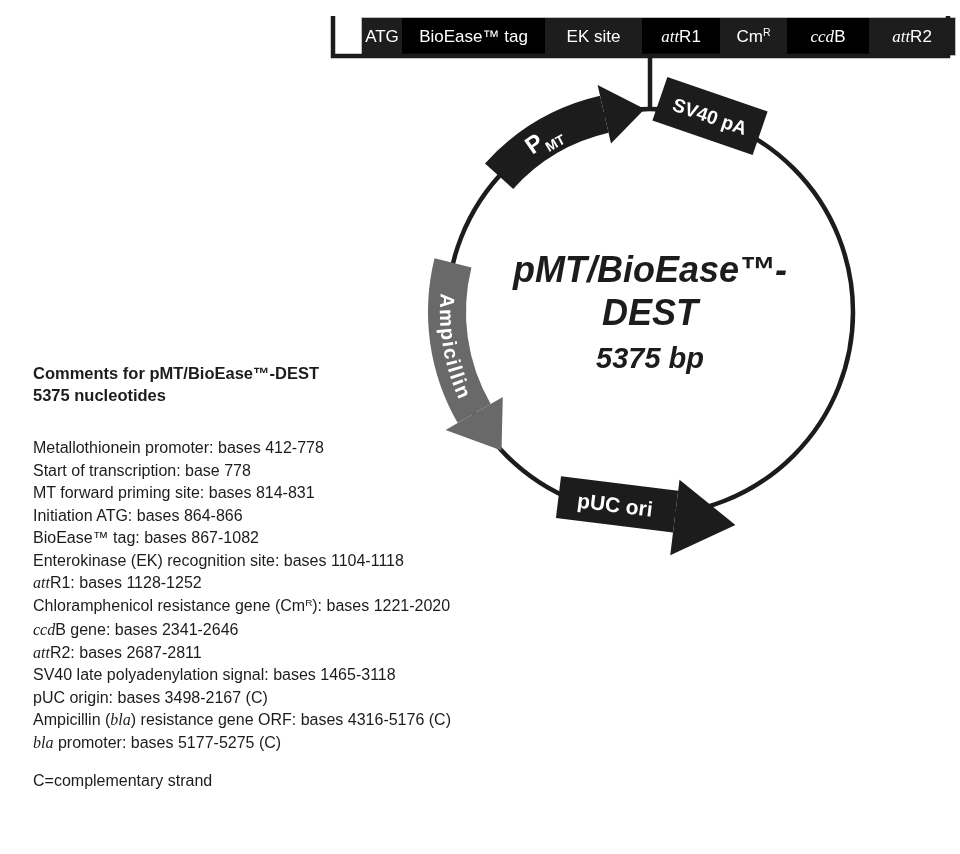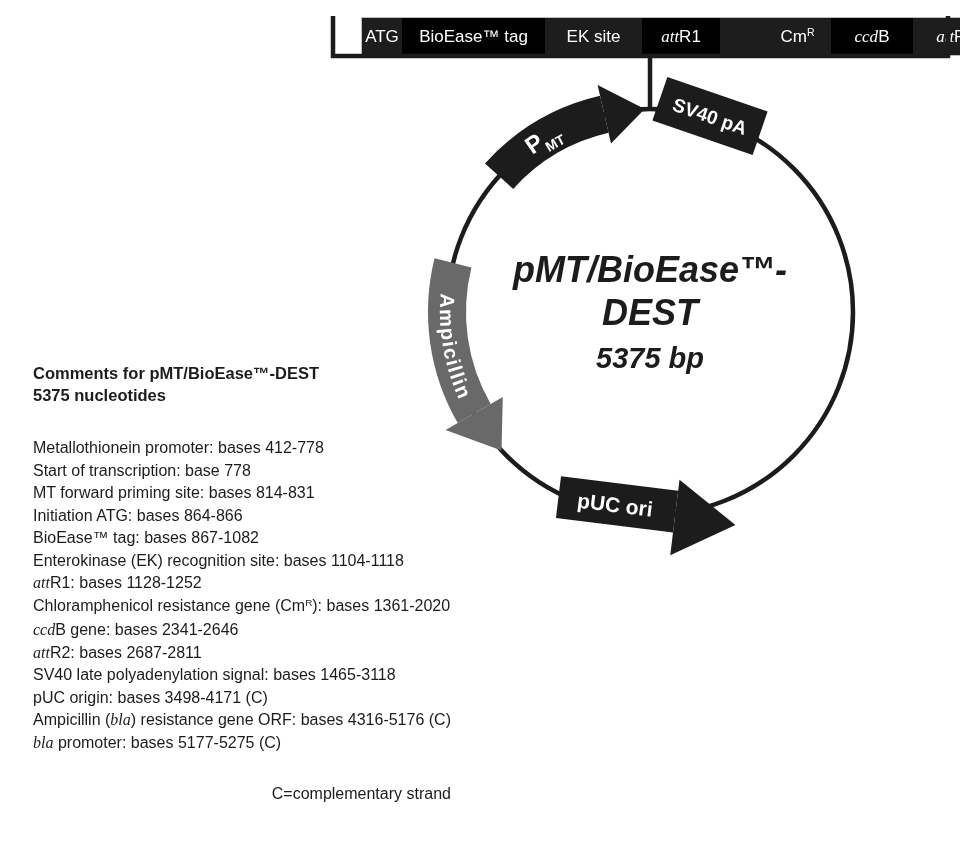--- a/index.html
+++ b/index.html
@@ -10,21 +10,21 @@
   .cassette{position:absolute;left:362px;top:18px;height:37px;display:flex;
             box-shadow:0 0 0 1px #bdbdbd;}
   .cassette .seg{height:100%;display:flex;align-items:center;justify-content:center;
                  color:#fff;font-size:17px;white-space:nowrap;}
   .seg.dark{background:#1d1d1d;}
   .seg.gray{background:#000000;}
   .cassette .seg:nth-child(1){width:40px;}
   .cassette .seg:nth-child(2){width:143px;}
   .cassette .seg:nth-child(3){width:97px;}
   .cassette .seg:nth-child(4){width:78px;}
-  .cassette .seg:nth-child(5){width:67px;padding-left:44px;}
+  .cassette .seg:nth-child(5){width:67px;}
   .cassette .seg:nth-child(6){width:82px;}
   .cassette .seg:nth-child(7){width:86px;}
 
   .it{font-style:italic;font-family:Liberation Serif, serif;}
   .sup{font-size:62%;position:relative;top:-0.45em;}
 
   
   svg.diagram{position:absolute;left:0;top:0;}
   svg.diagram text{font-family:"Liberation Sans",sans-serif;font-weight:bold;fill:#ffffff;}
 
@@ -32,21 +32,21 @@
   .plasmid-title{position:absolute;left:472px;top:248px;width:356px;text-align:center;
                  font-weight:bold;color:#1c1c1c;font-style:italic;}
   .plasmid-title .name{font-size:36px;line-height:43px;}
   .plasmid-title .size{font-size:29px;line-height:40px;margin-top:4px;}
 
   
   .comments{position:absolute;left:33px;top:363px;}
   .c-title{font-weight:bold;font-size:16.5px;line-height:21.5px;white-space:nowrap;}
   .feature-list{margin-top:31px;}
   .feature-line{font-size:16px;line-height:22.5px;white-space:nowrap;}
-  .footnote{margin-top:31px;font-size:16px;white-space:nowrap;text-align:right;}
+  .footnote{margin-top:18px;font-size:16px;white-space:nowrap;}
 </style>
 </head>
 <body>
 
 <div class="page">
 
   <div class="cassette">
 
   <div class="seg dark">
         <span>ATG</span>
@@ -119,24 +119,24 @@
     <div class="c-title">5375 nucleotides</div>
     <div class="feature-list">
 
     <div class="feature-line"><span>Metallothionein promoter: bases 412-778</span></div>
         <div class="feature-line"><span>Start of transcription: base 778</span></div>
         <div class="feature-line"><span>MT forward priming site: bases 814-831</span></div>
         <div class="feature-line"><span>Initiation ATG: bases 864-866</span></div>
         <div class="feature-line"><span>BioEase™ tag: bases 867-1082</span></div>
         <div class="feature-line"><span>Enterokinase (EK) recognition site: bases 1104-1118</span></div>
         <div class="feature-line"><span class="it">att</span><span>R1: bases 1128-1252</span></div>
-        <div class="feature-line"><span>Chloramphenicol resistance gene (Cm</span><span class="sup">R</span><span>): bases 1361-2020</span></div>
+        <div class="feature-line"><span>Chloramphenicol resistance gene (Cm</span><span class="sup">R</span><span>): bases 1221-2020</span></div>
         <div class="feature-line"><span class="it">ccd</span><span>B gene: bases 2341-2646</span></div>
         <div class="feature-line"><span class="it">att</span><span>R2: bases 2687-2811</span></div>
         <div class="feature-line"><span>SV40 late polyadenylation signal: bases 1465-3118</span></div>
-        <div class="feature-line"><span>pUC origin: bases 3498-4171 (C)</span></div>
+        <div class="feature-line"><span>pUC origin: bases 3498-2167 (C)</span></div>
         <div class="feature-line"><span>Ampicillin (</span><span class="it">bla</span><span>) resistance gene ORF: bases 4316-5176 (C)</span></div>
         <div class="feature-line"><span class="it">bla</span><span> promoter: bases 5177-5275 (C)</span></div>
       </div>
     <div class="footnote">C=complementary strand</div>
   </div>
 
 </div>
 
 </body></html>

